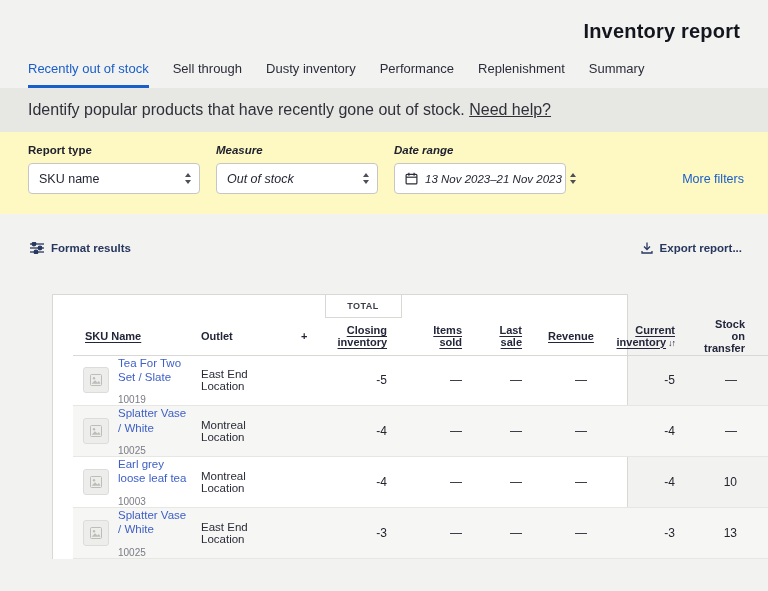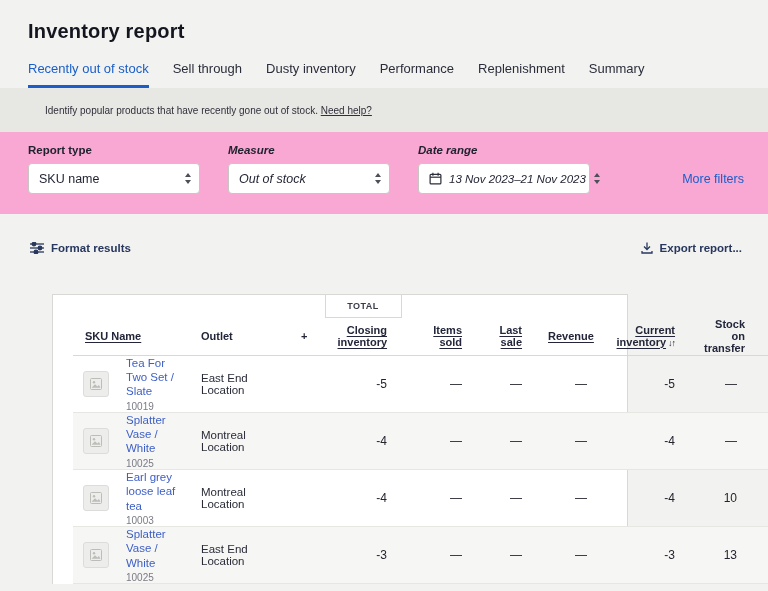--- a/index.html
+++ b/index.html
@@ -4,43 +4,43 @@
 <style>
   * { box-sizing: border-box; margin: 0; padding: 0; }
   html, body {
     width: 768px; height: 591px; overflow: hidden;
     background: #f2f2f0;
     font-family: "Liberation Sans", sans-serif;
     color: #1c1e2b;
   }
   
   .header { padding: 20px 28px 0; }
-  h1 { font-size: 20px; font-weight: 700; color: #14161f; letter-spacing: .2px; }
+  h1 { font-size: 20px; font-weight: 700; color: #14161f; letter-spacing: .2px; text-align: right; }
   .tabs { display: flex; gap: 24px; margin-top: 18px; }
   .tab {
     font-size: 13px; color: #2b2d3a; text-decoration: none;
     padding-bottom: 9px; border-bottom: 3px solid transparent; cursor: pointer;
   }
   .tab.active { color: #1a5ec9; border-bottom-color: #1a5ec9; }
   
   .banner {
     background: #e7e7e4; height: 44px;
     display: flex; align-items: center; justify-content: space-between;
     padding: 0 24px 0 28px;
   }
-  .banner p { font-size: 10px; color: #2f3039; margin-left: 17px; }
+  .banner p { font-size: 16px; color: #2f3039; }
   .banner a { color: #2f3039; text-decoration: underline; cursor: pointer; }
   .btn-navy {
     background: #2c3d66; color: #fff; border: none; border-radius: 4px;
     font-size: 12px; padding: 9px 16px; font-family: inherit; cursor: pointer;
   }
   
   .filters {
-    background: #f9a8d4; padding: 12px 24px 20px 28px;
-    display: flex; align-items: flex-end; gap: 12px;
+    background: #fef9c3; padding: 12px 24px 20px 28px;
+    display: flex; align-items: flex-end; 
   }
   .field { display: flex; flex-direction: column; gap: 7px; }
   .field.gap-l { margin-left: 16px; font-style: italic; }
   .field label { font-size: 11.5px; font-weight: 700; color: #20222f; }
   .select {
     height: 31px; border: 1px solid #c6c6c3; border-radius: 4px; background: #fff;
     display: flex; align-items: center; justify-content: space-between;
     padding: 0 8px 0 10px; font-size: 12.5px; color: #1f2130; cursor: pointer;
   }
   .select .val { display: flex; align-items: center; gap: 7px; white-space: nowrap; }
@@ -77,21 +77,21 @@
   td.num.xfer { padding-right: 22px; }
   .cents { font-size: 9px; position: relative; top: -3px; }
   tr.row td { height: 50px; border-bottom: 1px solid #e6e6e3; }
   tr.row.alt td { background: #f6f6f4; }
   .prod { display: flex; align-items: center; gap: 9px; padding-left: 10px; }
   .thumb {
     width: 26px; height: 26px; flex: 0 0 26px; background: #ededeb;
     border: 1px solid #dcdcda; border-radius: 3px;
     display: flex; align-items: center; justify-content: center;
   }
-  .prod-txt { display: flex; flex-direction: column; gap: 2px; margin-left: 8px; }
+  .prod-txt { display: flex; flex-direction: column; gap: 10px; }
   .prod-link { color: #3d5fc6; font-size: 11.5px; line-height: 1.25; text-decoration: none; cursor: pointer; }
   .sku-code { font-size: 10px; color: #7a7b85; }
   .outlet { font-size: 11.5px; color: #2a2c38; padding-left: 12px; }
   .dash { color: #44454f; }
   .totals .gray-cell { background: #ececea; }
 </style>
 </head>
 <body>
 
 <div class="header">

